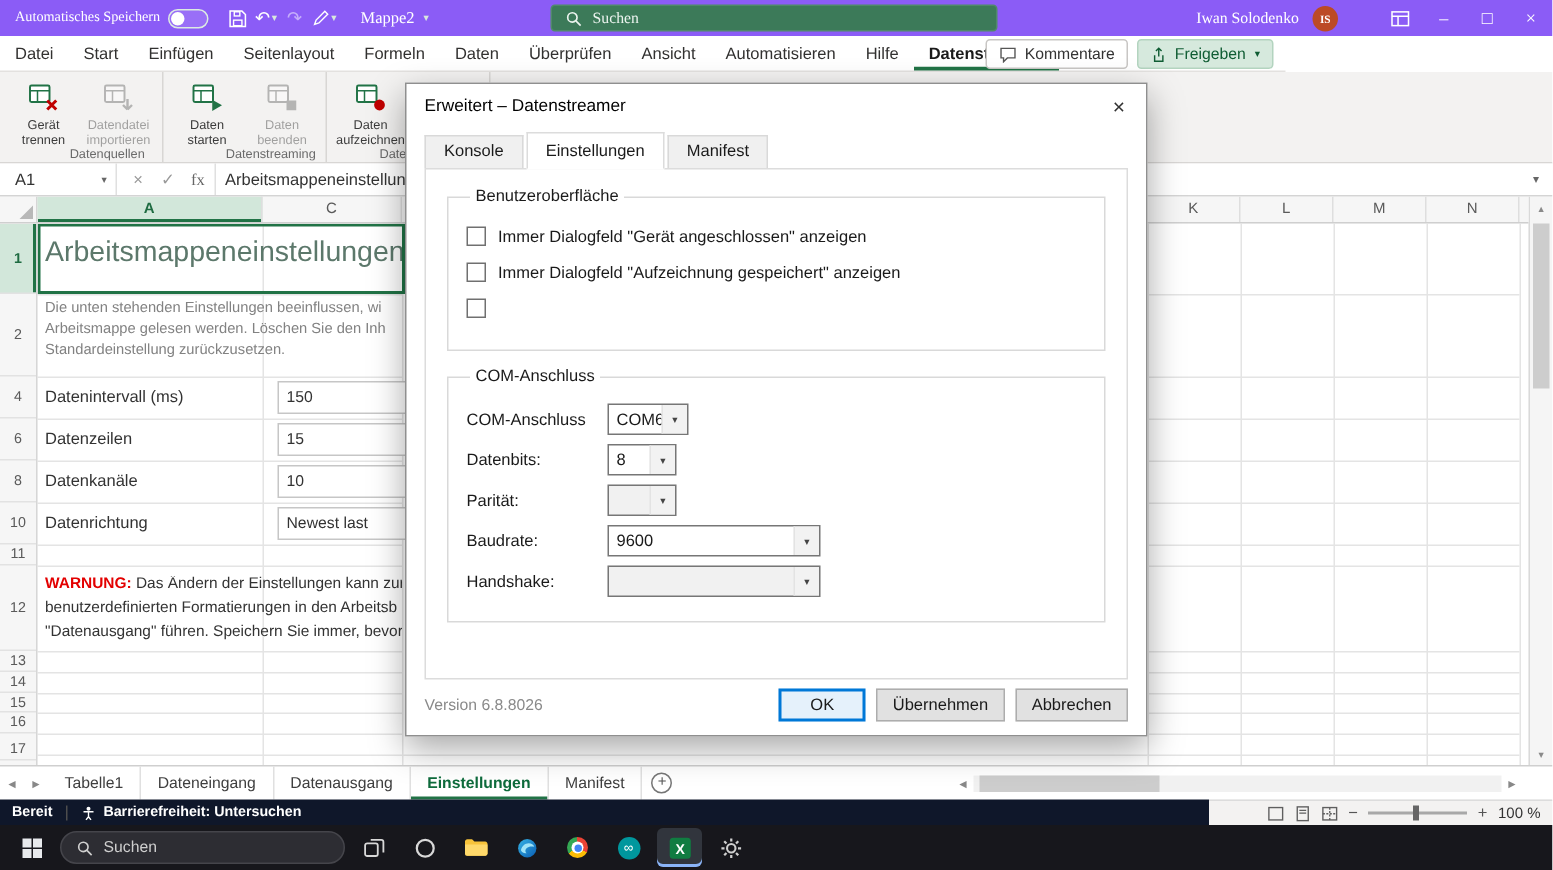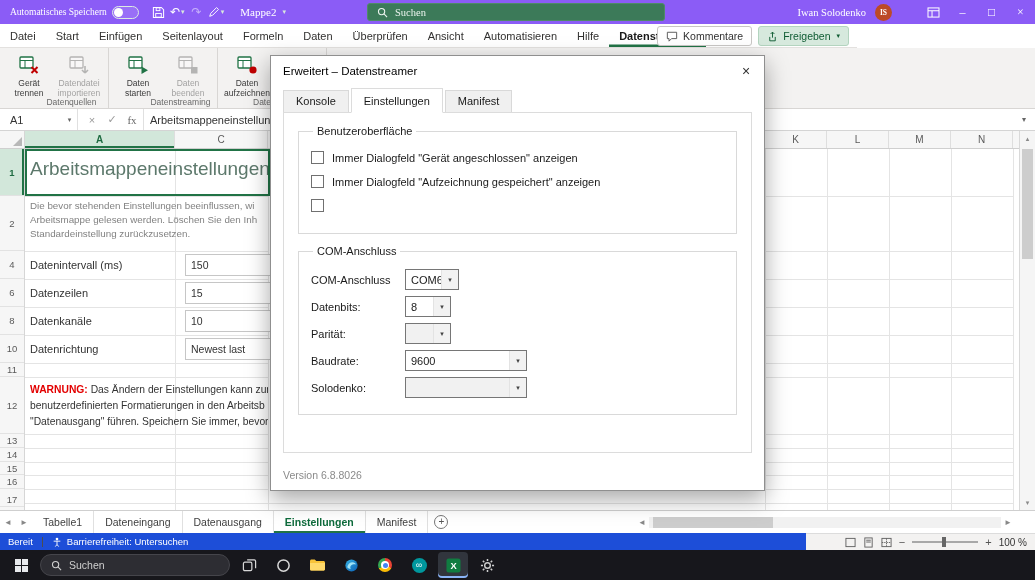--- a/index.html
+++ b/index.html
@@ -83,21 +83,21 @@
   .stab.active { color:#0e6b3c; font-weight:bold; box-shadow:inset 0 -2px 0 #217346; }
   .newsheet { width:26px; display:flex; align-items:center; justify-content:center; }
   .pluscirc { width:14px; height:14px; border:1px solid #767676; border-radius:50%; color:#555; font-size:10px; line-height:12px; text-align:center; }
   .hscroll { position:absolute; right:20px; top:4px; width:380px; height:14px; display:flex; align-items:center; }
   .harrow { width:14px; font-size:8px; color:#888; text-align:center; }
   .htrack { flex:1; height:11px; background:#f1f1f1; position:relative; }
   .hthumb { position:absolute; left:4px; top:0; width:120px; height:11px; background:#cdcdcd; }
 
   
   .statusbar { position:absolute; left:0; top:533px; width:1035px; height:17px; z-index:3; }
-  .status-dark { position:absolute; left:0; top:0; width:806px; height:17px; background:#1d4ed8; color:#fff; display:flex; align-items:center; font-size:9.5px; }
+  .status-dark { position:absolute; left:0; top:0; width:806px; height:17px; background:#0f172a; color:#fff; display:flex; align-items:center; font-size:9.5px;font-weight:bold; }
   .sdiv { width:1px; height:10px; background:#4d4d4d; margin:0 9px; }
   .status-light { position:absolute; left:806px; right:0; top:0; height:17px; background:#f3f2f1; border-top:1px solid #dcdcdc; display:flex; align-items:center; justify-content:flex-end; gap:7px; padding-right:8px; }
   .viewic { width:11px; height:11px; }
   .zoomtxt { font-size:10px; color:#333; }
   .ztrack { width:66px; height:2px; background:#a8a8a8; position:relative; }
   .zthumb { position:absolute; left:30px; top:-4px; width:4px; height:10px; background:#666; }
   .zpm { font-size:11px; color:#555; line-height:10px; }
 
   
   .taskbar { position:absolute; left:0; top:550px; width:1035px; height:30px; background:#17171c; display:flex; align-items:center; z-index:20; }
@@ -121,21 +121,21 @@
   .dtab.active { background:#fff; padding-top:6px; margin-bottom:-1px; border:1px solid #dcdcdc; border-bottom:1px solid #fff; }
   .dpanel { position:relative; margin:0 12px; height:341px; border:1px solid #dcdcdc; background:#fff; padding:12px 14px 10px; }
   fieldset { border:1px solid #d9d9d9; padding:6px 12px 10px; margin-bottom:11px; }
   legend { font-size:11px; color:#1a1a1a; padding:0 4px; margin-left:2px; }
   .cbrow { display:flex; align-items:center; gap:8px; margin:8px 0 11px; }
   .cbox { width:13px; height:13px; border:1px solid #707070; background:#fff; flex:none; }
   .cblabel { font-size:11px; color:#1a1a1a; white-space:nowrap; }
   .crow { display:flex; align-items:center; margin:6px 0; }
   .flabel { width:94px; font-size:11px; color:#1a1a1a; }
   .combo { height:21px; border:1px solid #767676; background:#fff; position:relative; display:flex; align-items:center; font-size:11px; color:#1a1a1a; padding-left:5px; }
-  .combo.s { width:54px; } .combo.xs { width:46px; } .combo.l { width:122px; }
+  .combo.s { width:54px; } .combo.xs { width:46px; } .combo.l { width:142px; }
   .combo.empty { background:#f1f1f1; }
   .carrow { position:absolute; right:0; top:0; width:17px; height:100%; display:flex; align-items:center; justify-content:center; font-size:7px; color:#444; border-left:1px solid #e3e3e3; background:#f2f2f2; }
   .comnote { margin-top:15px; font-size:10.5px; color:#1a1a1a; }
   .dfooter { position:absolute; left:12px; right:12px; bottom:9px; display:flex; align-items:center; }
   .dversion { font-size:10.5px; color:#8a8a8a; }
   .dbuttons { margin-left:auto; display:flex; gap:7px; }
   .dbtn { min-width:58px; height:22px; background:#e1e1e1; border:1px solid #adadad; font-size:11px; color:#1a1a1a; display:flex; align-items:center; justify-content:center; padding:0 10px; }
   .dbtn.primary { background:#e5f1fb; border:1px solid #0078d7; box-shadow:inset 0 0 0 1px #0078d7; }
 </style>
 </head>
@@ -346,21 +346,21 @@
       <div class="vline" style="left: 175px; top: 0px; height: 361px;"></div>
       <div class="vline" style="left: 268px; top: 0px; height: 361px;"></div>
       <div class="vline" style="left: 765px; top: 0px; height: 361px;"></div>
       <div class="vline" style="left: 827px; top: 0px; height: 361px;"></div>
       <div class="vline" style="left: 889px; top: 0px; height: 361px;"></div>
       <div class="vline" style="left: 951px; top: 0px; height: 361px;"></div>
       <div class="vline" style="left: 1013px; top: 0px; height: 361px;"></div>
     </div>
   <div>
       <div class="sheet-title">Arbeitsmappeneinstellungen</div>
-      <div class="sheet-desc" style="top: 51px;">Die bevor stehenden Einstellungen beeinflussen, wi</div>
+      <div class="sheet-desc" style="top: 51px;">Die unten stehenden Einstellungen beeinflussen, wi</div>
       <div class="sheet-desc" style="top: 65px;">Arbeitsmappe gelesen werden. Löschen Sie den Inh</div>
       <div class="sheet-desc" style="top: 79px;">Standardeinstellung zurückzusetzen.</div>
       <div class="slabel" style="top: 102px;">Datenintervall (ms)</div>
       <div class="svalue" style="top: 105px;">150</div>
       <div class="slabel" style="top: 130px;">Datenzeilen</div>
       <div class="svalue" style="top: 133px;">15</div>
       <div class="slabel" style="top: 158px;">Datenkanäle</div>
       <div class="svalue" style="top: 161px;">10</div>
       <div class="slabel" style="top: 186px;">Datenrichtung</div>
       <div class="svalue" style="top: 189px;">Newest last</div>
@@ -444,31 +444,36 @@
             </span>
           </div>
           <div class="crow">
             <span class="flabel">Baudrate:</span>
             <span class="combo l">
               <span class="cval">9600</span>
               <span class="carrow">▾</span>
             </span>
           </div>
           <div class="crow">
-            <span class="flabel">Solodenko:</span>
+            <span class="flabel">Handshake:</span>
             <span class="combo l empty">
               <span class="cval"></span>
               <span class="carrow">▾</span>
             </span>
           </div>
         </div>
     </fieldset>
   </div>
   <div class="dfooter">
     <span class="dversion">Version 6.8.8026</span>
+    <div class="dbuttons">
+        <div class="dbtn primary">OK</div>
+        <div class="dbtn">Übernehmen</div>
+        <div class="dbtn">Abbrechen</div>
+      </div>
   </div>
 </div>
 
 <div class="sheettabs">
   <span class="stnav">◄</span>
   <span class="stnav">►</span>
   <div style="display:flex;">
       <div class="stab">Tabelle1</div>
       <div class="stab">Dateneingang</div>
       <div class="stab">Datenausgang</div>

